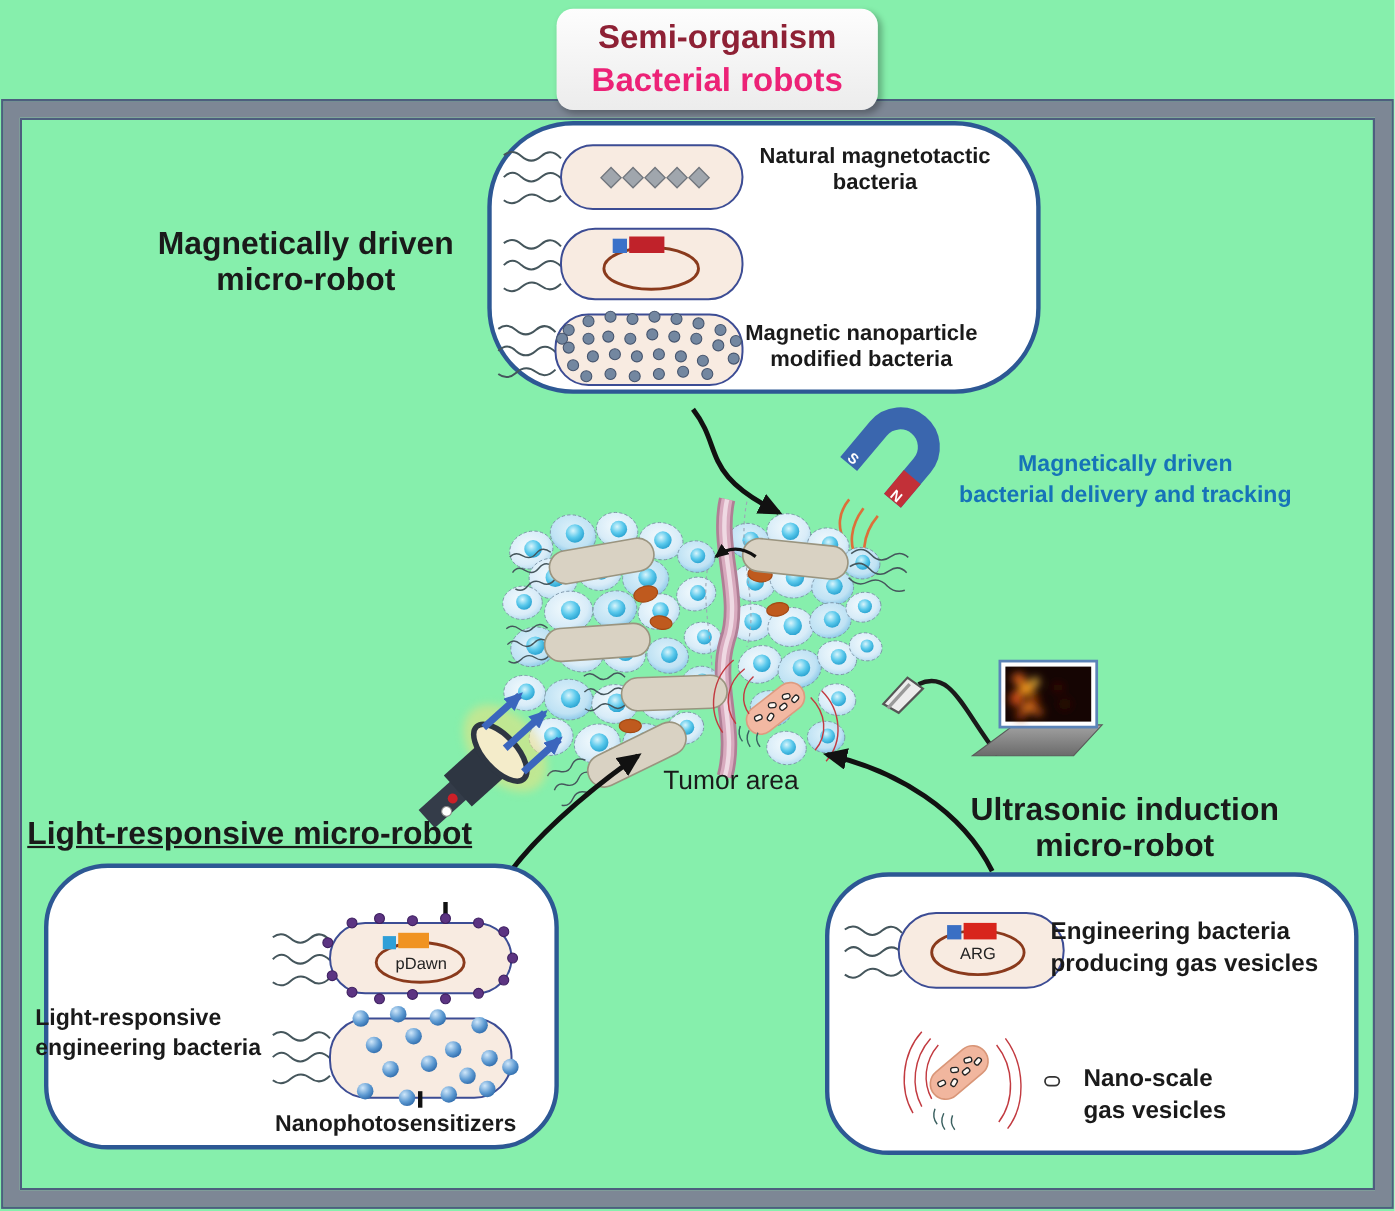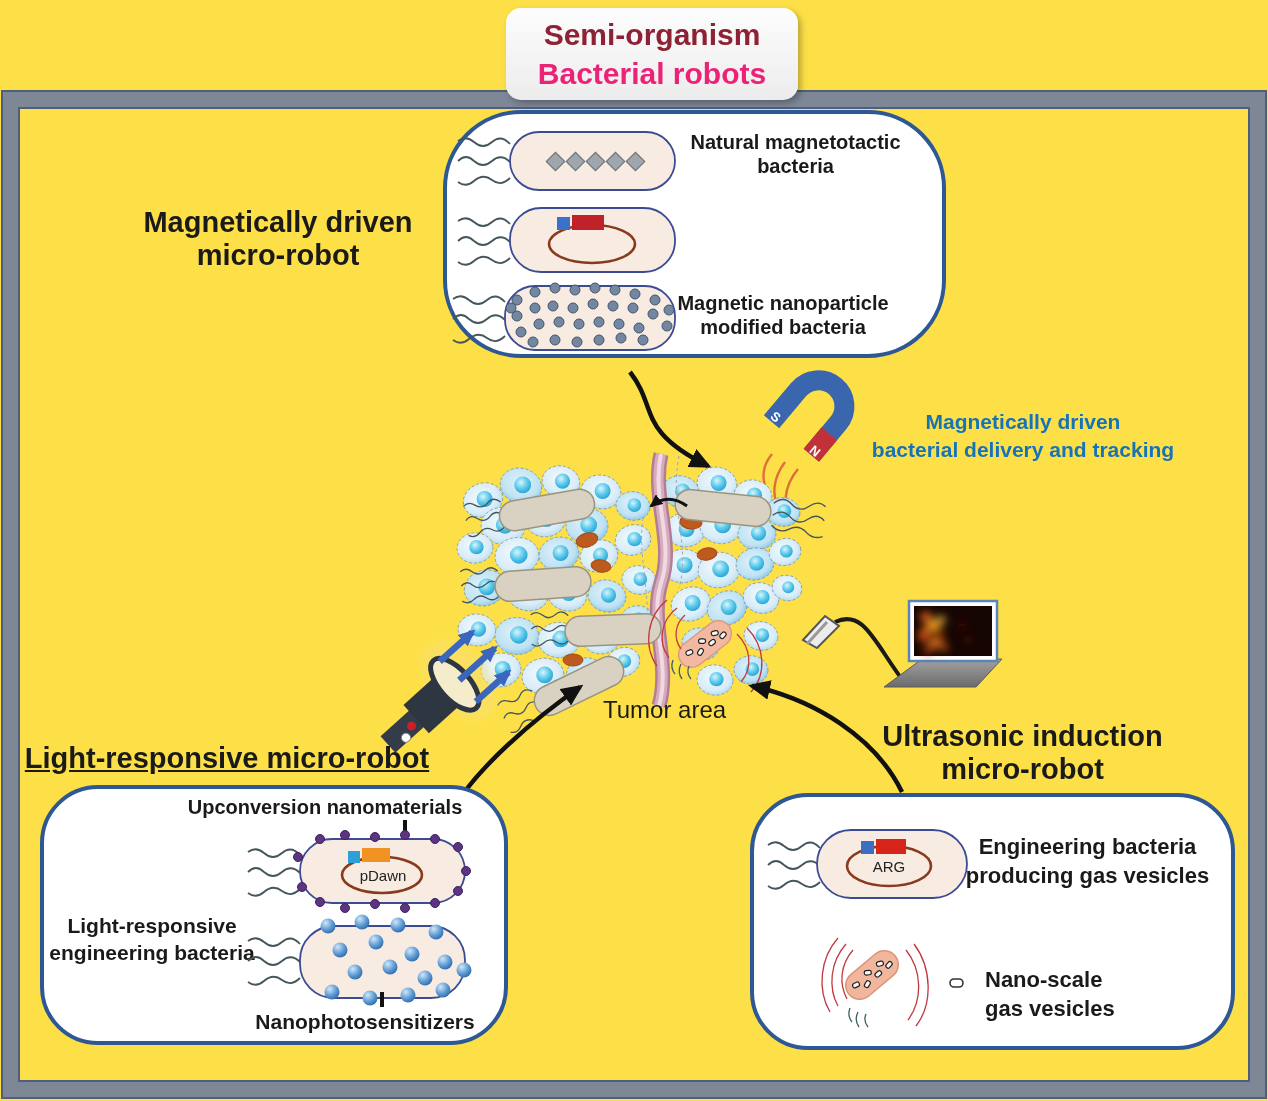--- a/index.html
+++ b/index.html
@@ -1,33 +1,33 @@
 <!DOCTYPE html>
 <html><head>
 <meta charset="utf-8">
 <style>
   html,body{margin:0;padding:0;background:#fff;}
-  #canvas{position:relative;width:1268px;height:1101px;background:#fde047;
+  #canvas{position:relative;width:1268px;height:1101px;background:#86efac;
           font-family:"Liberation Sans",sans-serif;overflow:hidden;}
   .abs{position:absolute;}
   .ml{white-space:pre-line;}
   .frame{position:absolute;left:3px;top:92px;width:1262px;height:1005px;
          box-sizing:border-box;border:15px solid #7d8795;
          outline:2px solid #4d5e7e;box-shadow:inset 0 0 0 2px #4d5e7e;}
   .title-box{position:absolute;left:506px;top:8px;width:292px;height:92px;
              background:linear-gradient(180deg,#fdfdfd 0%,#ececec 100%);
              border-radius:15px;box-shadow:3px 3px 6px rgba(0,0,0,.28);
              display:flex;flex-direction:column;align-items:center;justify-content:center;
              z-index:5;}
   .title1{font-size:30px;font-weight:700;color:#8e2135;line-height:1.3;}
   .title2{font-size:30px;font-weight:700;color:#ec2277;line-height:1.3;}
   .capsule{position:absolute;box-sizing:border-box;border:4px solid #2d5894;background:#fff;}
   .h-black{font-weight:700;color:#1a1a1a;text-align:center;font-size:29px;line-height:1.15;}
   .lbl{font-weight:700;color:#1a1a1a;text-align:center;font-size:20px;line-height:1.2;}
-  .lbl21{font-weight:700;color:#1a1a1a;text-align:center;font-size:21px;line-height:1.3;}
+  .lbl21{font-weight:700;color:#1a1a1a;text-align:left;font-size:21px;line-height:1.3;}
   .blue{font-weight:700;color:#1673b8;text-align:center;font-size:21px;line-height:1.32;}
   .tick{position:absolute;width:4px;height:15px;background:#111;}
   svg{position:absolute;overflow:visible;}
 </style>
 </head>
 <body>
 
 <div id="canvas">
 
   <svg width="0" height="0">
@@ -384,21 +384,20 @@
   <div class="abs" style="left:592px;top:696px;width:145px;text-align:center;font-size:24px;font-weight:400;color:#1a1a1a;">Tumor area</div>
   <svg style="left:425px;top:675px;" width="175" height="150" viewBox="0 0 175 150">
     <path d="M23,142 C50,92 115,40 155,12" fill="none" stroke="#111" stroke-width="4.5" marker-end="url(#mArr)"></path>
   </svg>
   <svg style="left:735px;top:672px;" width="180" height="125" viewBox="0 0 180 125">
     <path d="M167,120 C140,65 80,28 17,14" fill="none" stroke="#111" stroke-width="4.5" marker-end="url(#mArr)"></path>
   </svg>
 
   <div class="abs h-black" style="left:12px;top:742px;width:430px;text-decoration:underline;">Light-responsive micro-robot</div>
   <div class="capsule" style="left:40px;top:785px;width:468px;height:260px;border-radius:58px;"></div>
-  <div class="abs lbl" style="left:160px;top:795px;width:330px;">Upconversion nanomaterials</div>
   <div class="tick" style="left:403px;top:820px;"></div>
 
   <svg style="left:240px;top:827px;" width="230" height="88" viewBox="0 0 230 88">
     <use href="#flagella3" x="2" y="14"></use>
     <rect x="60" y="12" width="165" height="64" rx="32" fill="#f8ebe1" stroke="#3c4c94" stroke-width="1.8"></rect>
     <g id="pdawn-dots" fill="#5c3482" stroke="#3f2161" stroke-width="1">
         <circle cx="80" cy="12" r="4.5"></circle>
         <circle cx="105" cy="8" r="4.5"></circle>
         <circle cx="135" cy="10" r="4.5"></circle>
         <circle cx="165" cy="8" r="4.5"></circle>

